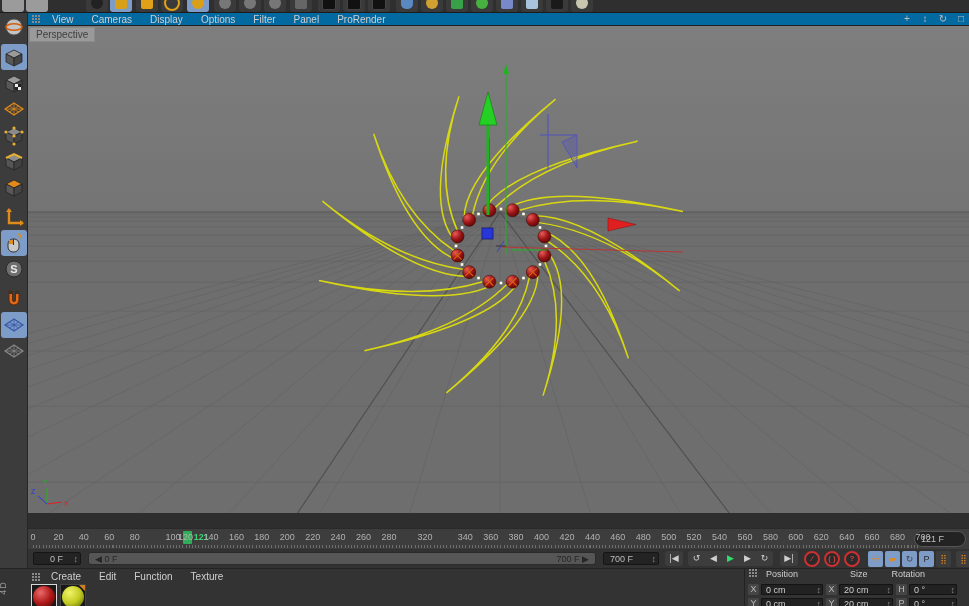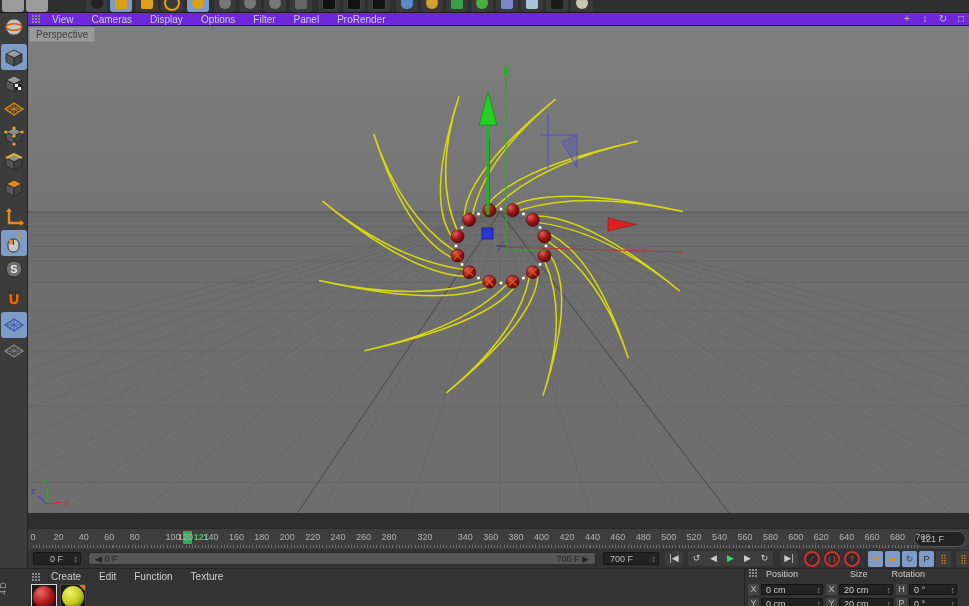--- a/index.html
+++ b/index.html
@@ -12,21 +12,21 @@
   .tb-icon{position:absolute;top:-9px;width:22px;height:21px;border-radius:3px;background:#3a3a3a;}
   .tb-icon.light{background:#9b9b9b;}
   .tb-icon.active{background:#7d9cc8;}
   .tb-glyph{position:absolute;left:50%;top:58%;transform:translate(-50%,-50%);width:12px;height:12px;border-radius:2px;}
   
   .left-col{grid-column:1;grid-row:2/7;background:#3c3c3c;border-right:1px solid #262626;display:flex;flex-direction:column;align-items:center;padding-top:1px;}
   .tool{width:26px;height:26px;display:flex;align-items:center;justify-content:center;border-radius:3px;margin:0;}
   .tool.active{background:#7d9cc8;}
   .tool.gap{margin-top:4px;}
   
-  .vp-menubar{grid-column:2;grid-row:2;background:#6d28d9;display:flex;align-items:center;font-size:10px;color:#cfcfcf;position:relative;border-bottom:1px solid #1f1f1f;}
+  .vp-menubar{grid-column:2;grid-row:2;background:#0369a1;display:flex;align-items:center;font-size:10px;color:#cfcfcf;position:relative;border-bottom:1px solid #1f1f1f;}
   .vp-menubar .menu-item{padding:0 9px;cursor:default;}
   .grip{display:inline-block;margin:0 2px 0 4px;}
   .vp-nav{position:absolute;right:2px;top:0;display:flex;gap:6px;font-size:10px;color:#bdbdbd;}
   .vp-nav span{width:12px;text-align:center;}
   
   .vp-wrap{grid-column:2;grid-row:3;position:relative;background:#777;}
   .vp-label{position:absolute;left:1px;top:1px;background:#9a9a9a;color:#3f3f3f;font-size:10px;padding:1px 6px;z-index:5;border:1px solid #8a8a8a;}
   
   .vp-status{grid-column:2;grid-row:4;background:#4c4c4c;display:flex;justify-content:flex-end;align-items:center;border-top:1px solid #3a3a3a;}
   .grid-spacing{background:#2c2c2c;color:#b8b8b8;font-size:9px;padding:1px 10px;height:11px;line-height:11px;margin:1px 0;border-radius:2px;}

